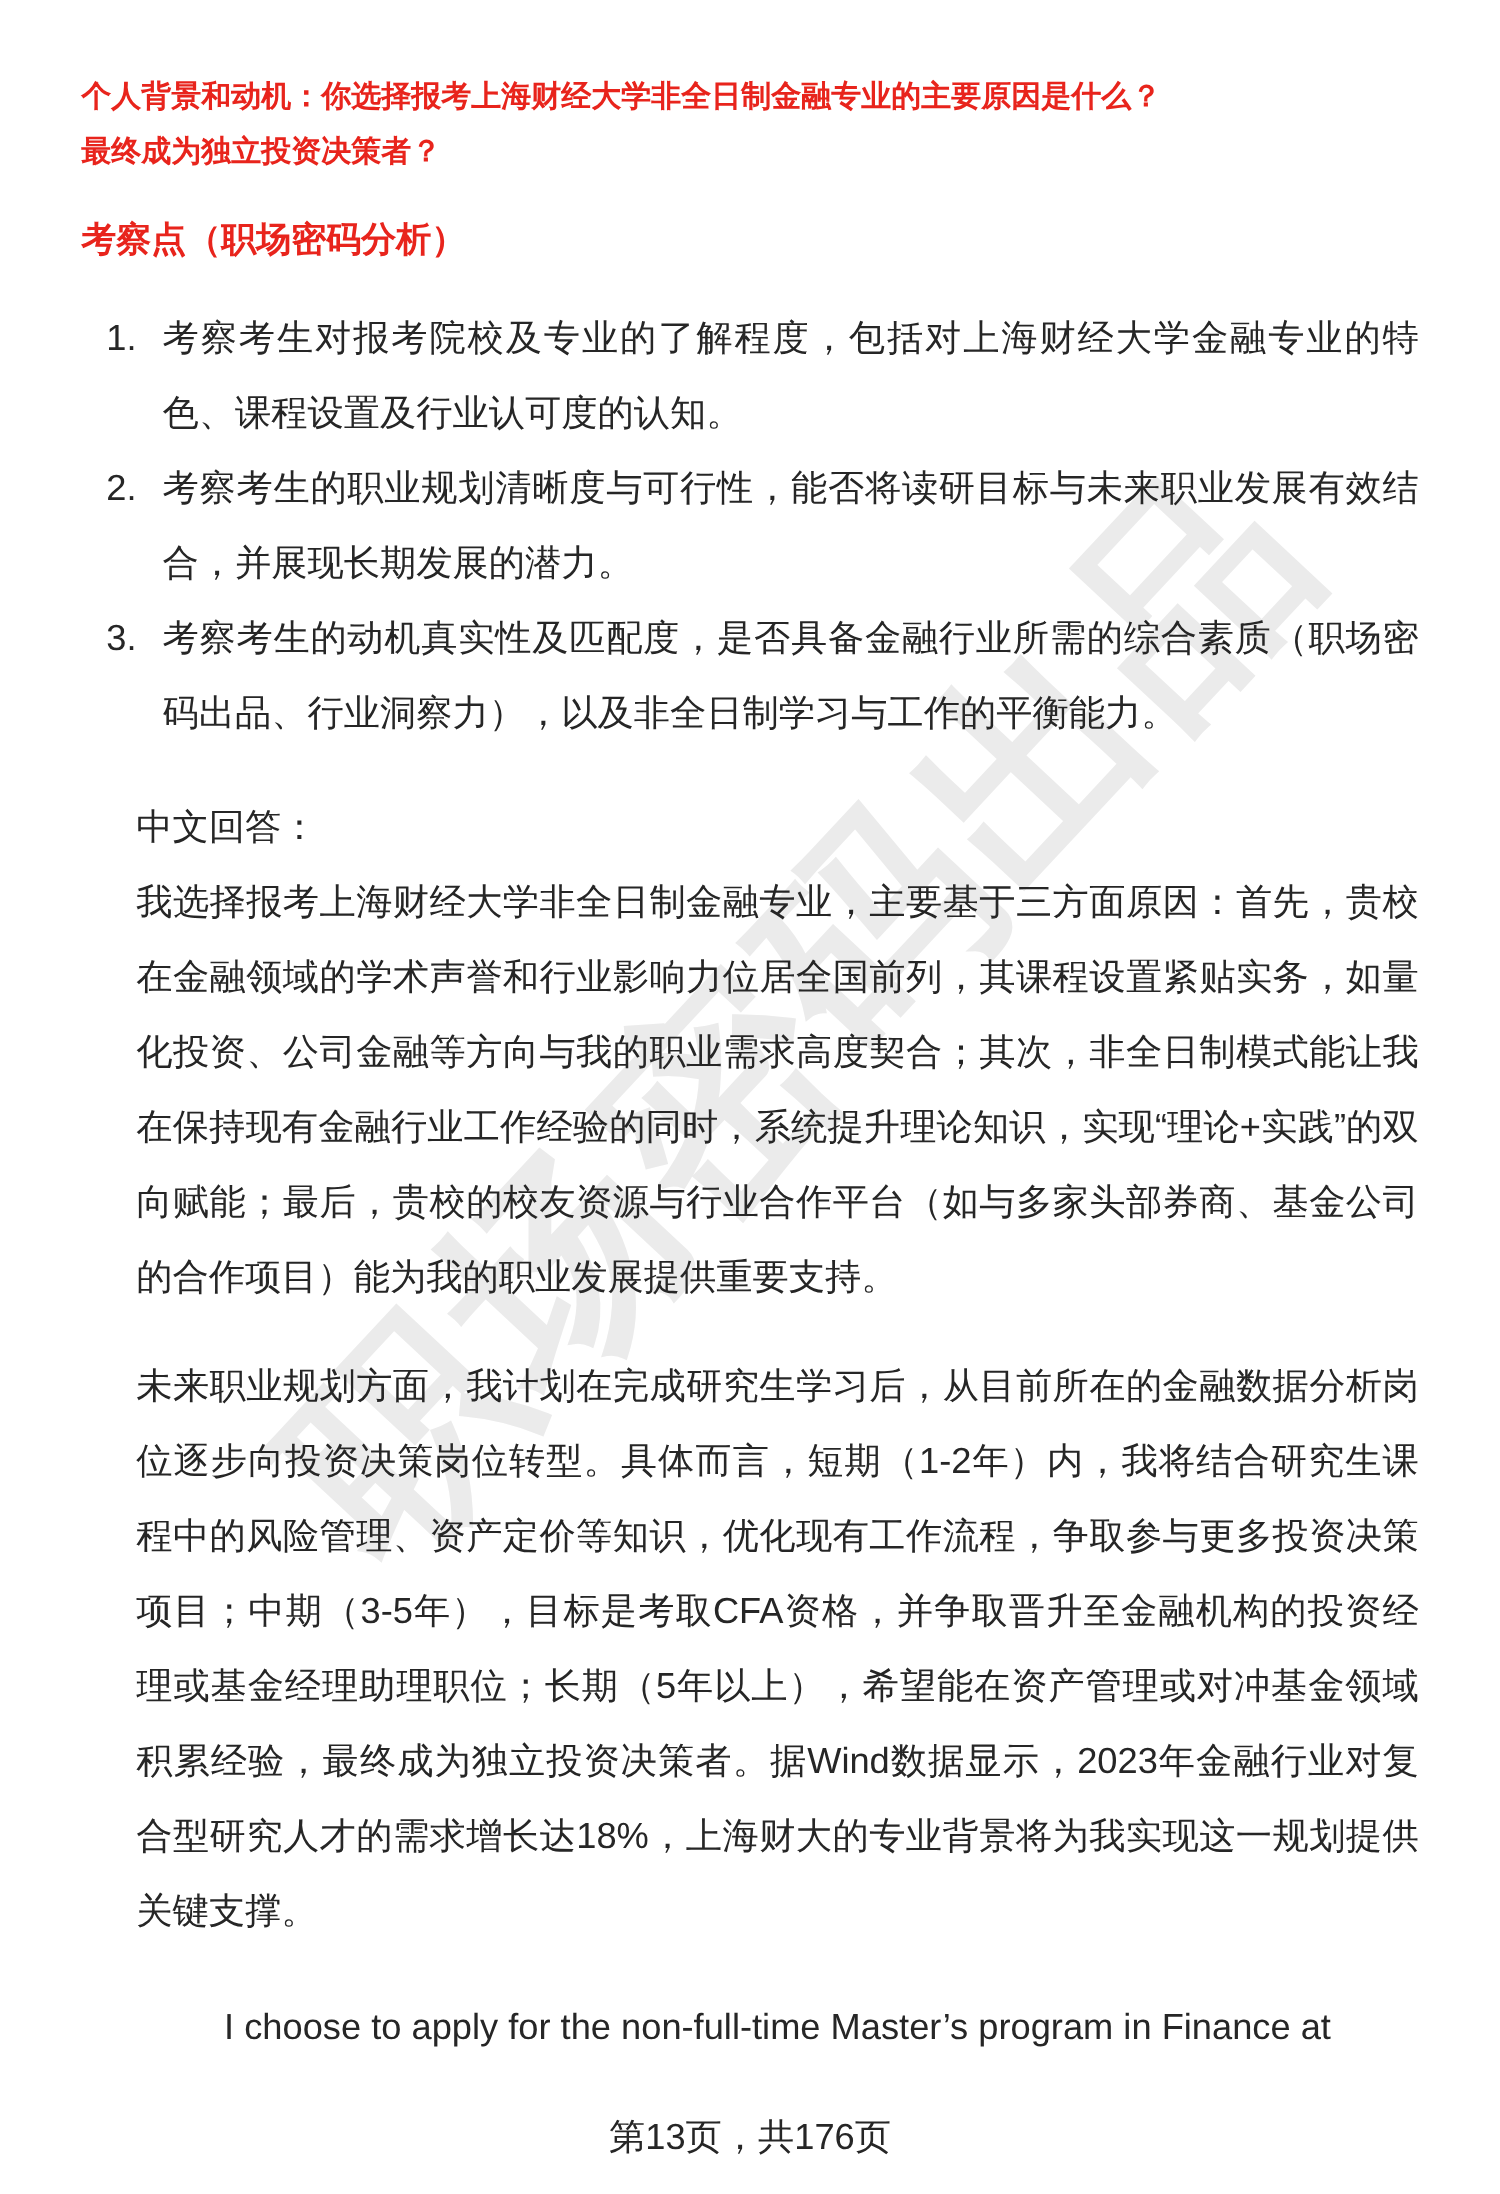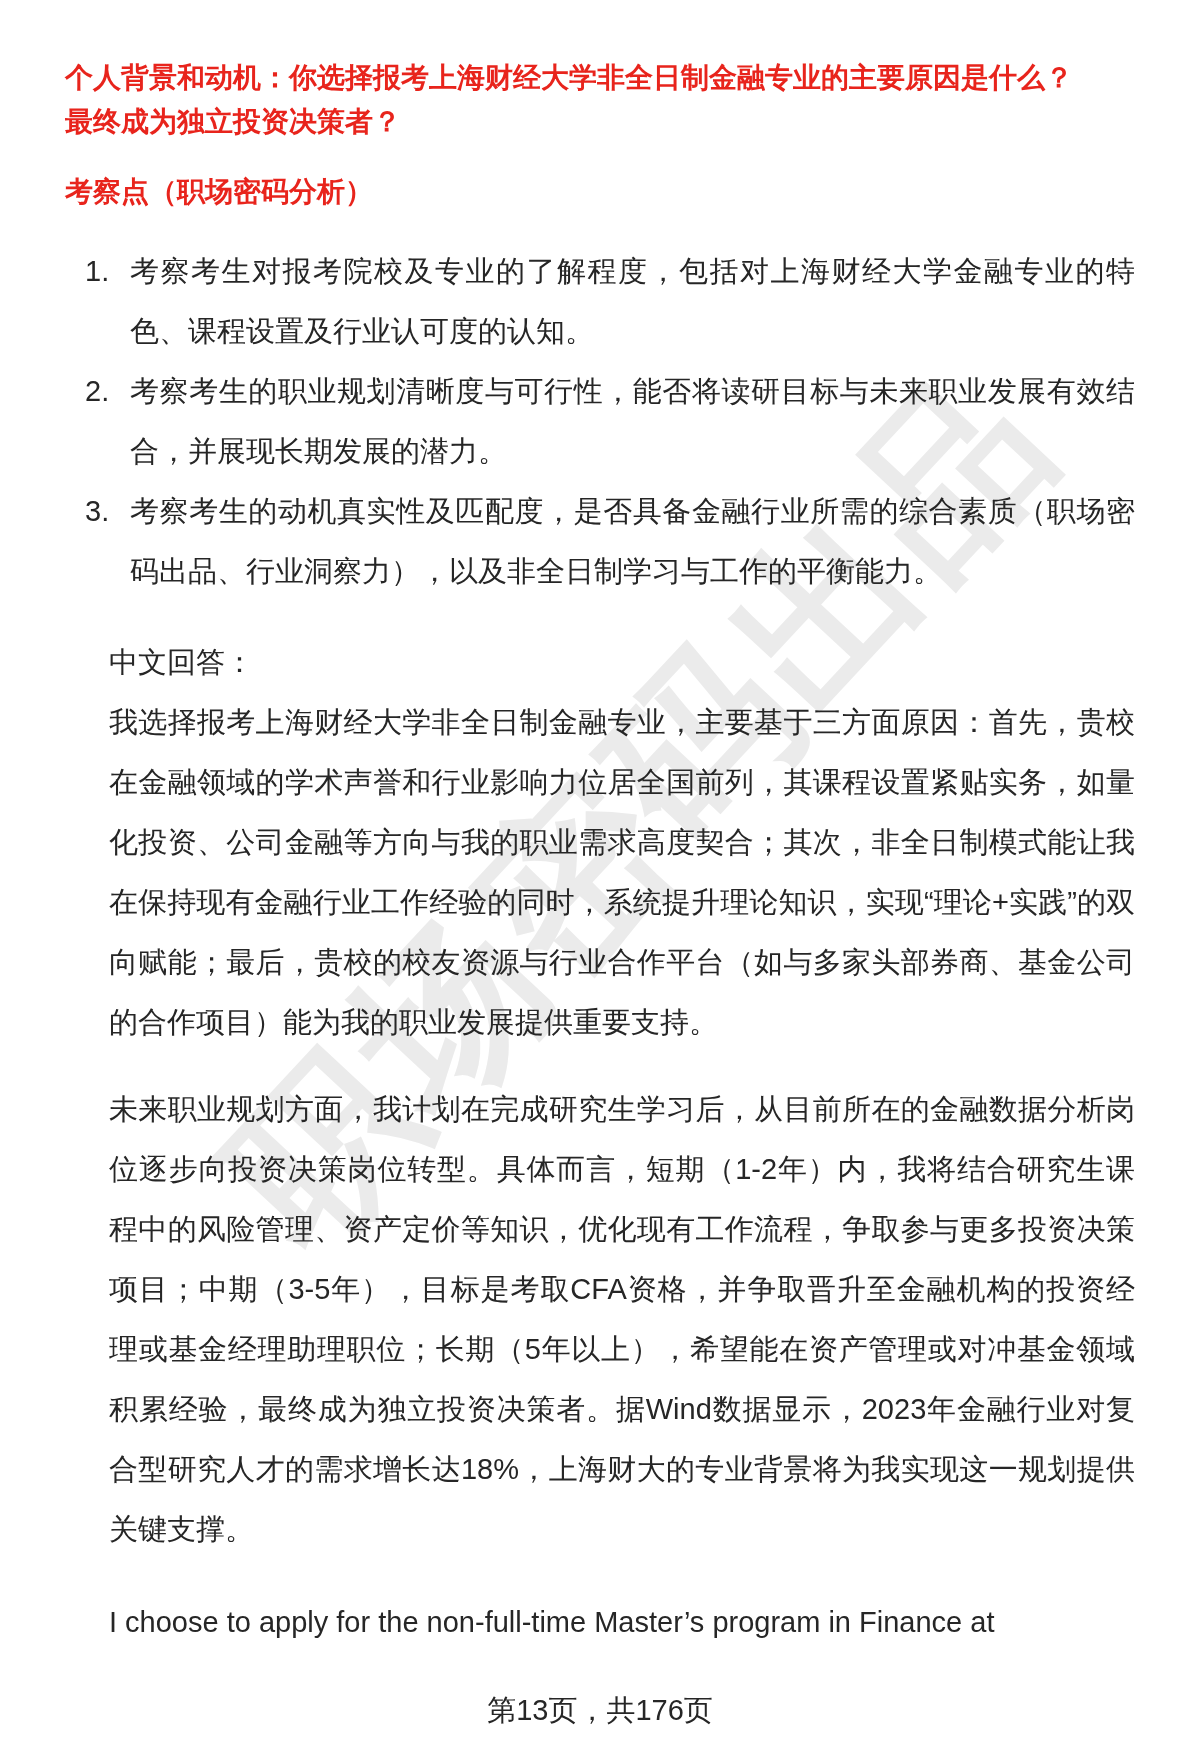--- a/index.html
+++ b/index.html
@@ -28,21 +28,21 @@
     z-index: 0;
     user-select: none;
   }
   .content {
     position: relative;
     z-index: 1;
     padding: 56px 65px 0 65px;
   }
   .q-heading {
     margin: 0;
-    font-size: 28px;
+    font-size: 24px;
     line-height: 44px;
     font-weight: 700;
     color: #e8241c;
   }
   .q-line { display: block; }
   .section-label {
     margin: 26px 0 0 0;
     font-size: 28px;
     line-height: 44px;
     font-weight: 700;
@@ -74,21 +74,21 @@
     color: #262626;
   }
   .para {
     margin: 0;
     font-size: 29px;
     line-height: 60px;
     color: #262626;
     text-align: justify;
   }
   .para.p2 { margin-top: 27px; }
-  .para.en-line { text-align: left; }
+  .para.en-line { text-align: center; }
   .footer {
     margin-top: 28px;
     font-size: 29px;
     line-height: 60px;
     color: #262626;
     text-align: center;
   }
 </style>
 </head>
 <body>

